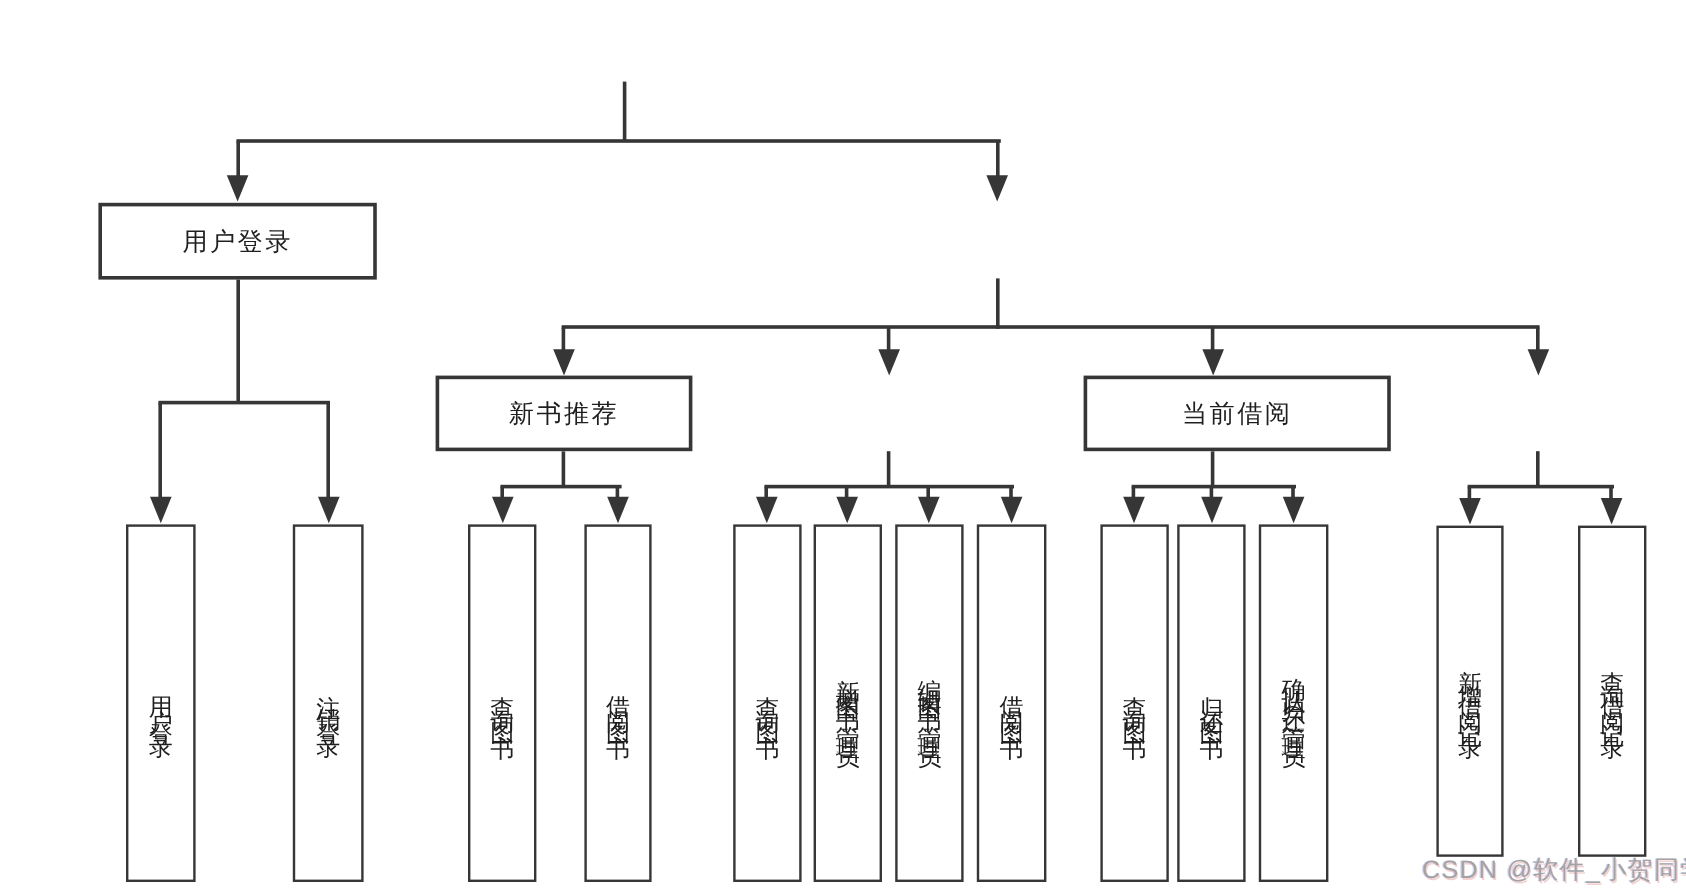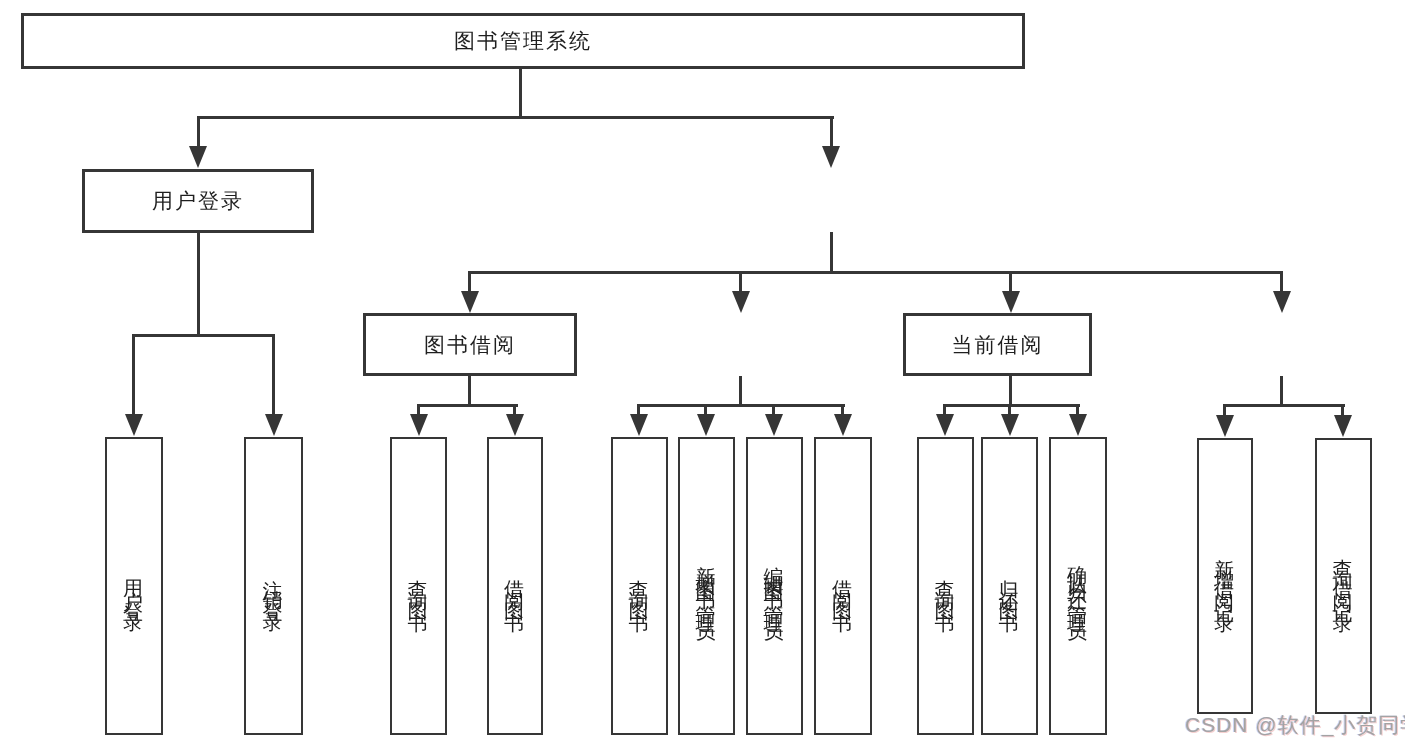--- a/index.html
+++ b/index.html
@@ -36,23 +36,20 @@
     font-size:21px; letter-spacing:1px; color:#a3a3a3;
     text-shadow:1px 1px 0 rgba(225,120,120,0.35), -1px 0 0 rgba(120,140,225,0.35);
     white-space:nowrap;
   }
 </style>
 </head>
 <body>
 
 <div id="canvas">
 
-  <div class="box" style="left:21px; top:13px; width:1004px; height:56px;">
-    <span>图书管理系统</span>
-  </div>
 
   <div class="vline" style="left:519px; top:68px; height:50px;"></div>
   <div class="hline" style="left:197px; top:116px; width:637px;"></div>
   <div class="vline" style="left:197px; top:118px; height:30px;"></div>
   <div class="arr" style="left:189px; top:146px;"></div>
   <div class="vline" style="left:830px; top:118px; height:30px;"></div>
   <div class="arr" style="left:822px; top:146px;"></div>
 
   <div class="box" style="left:82px; top:169px; width:232px; height:64px;">
     <span>用户登录</span>
@@ -70,23 +67,23 @@
   <div class="vline" style="left:468px; top:273px; height:20px;"></div>
   <div class="arr" style="left:461px; top:291px;"></div>
   <div class="vline" style="left:739px; top:273px; height:20px;"></div>
   <div class="arr" style="left:732px; top:291px;"></div>
   <div class="vline" style="left:1009px; top:273px; height:20px;"></div>
   <div class="arr" style="left:1002px; top:291px;"></div>
   <div class="vline" style="left:1280px; top:273px; height:20px;"></div>
   <div class="arr" style="left:1273px; top:291px;"></div>
 
   <div class="box" style="left:363px; top:313px; width:214px; height:63px;">
-    <span>图书借阅</span>
+    <span>新书推荐</span>
   </div>
-  <div class="box" style="left:903px; top:313px; width:189px; height:63px;">
+  <div class="box" style="left:903px; top:313px; width:256px; height:63px;">
     <span>当前借阅</span>
   </div>
 
   <div class="vline" style="left:468px; top:376px; height:30px;"></div>
   <div class="hline" style="left:417px; top:404px; width:101px;"></div>
   <div class="vline" style="left:417px; top:406px; height:10px;"></div>
   <div class="arr" style="left:410px; top:414px;"></div>
   <div class="vline" style="left:513px; top:406px; height:10px;"></div>
   <div class="arr" style="left:506px; top:414px;"></div>
 

